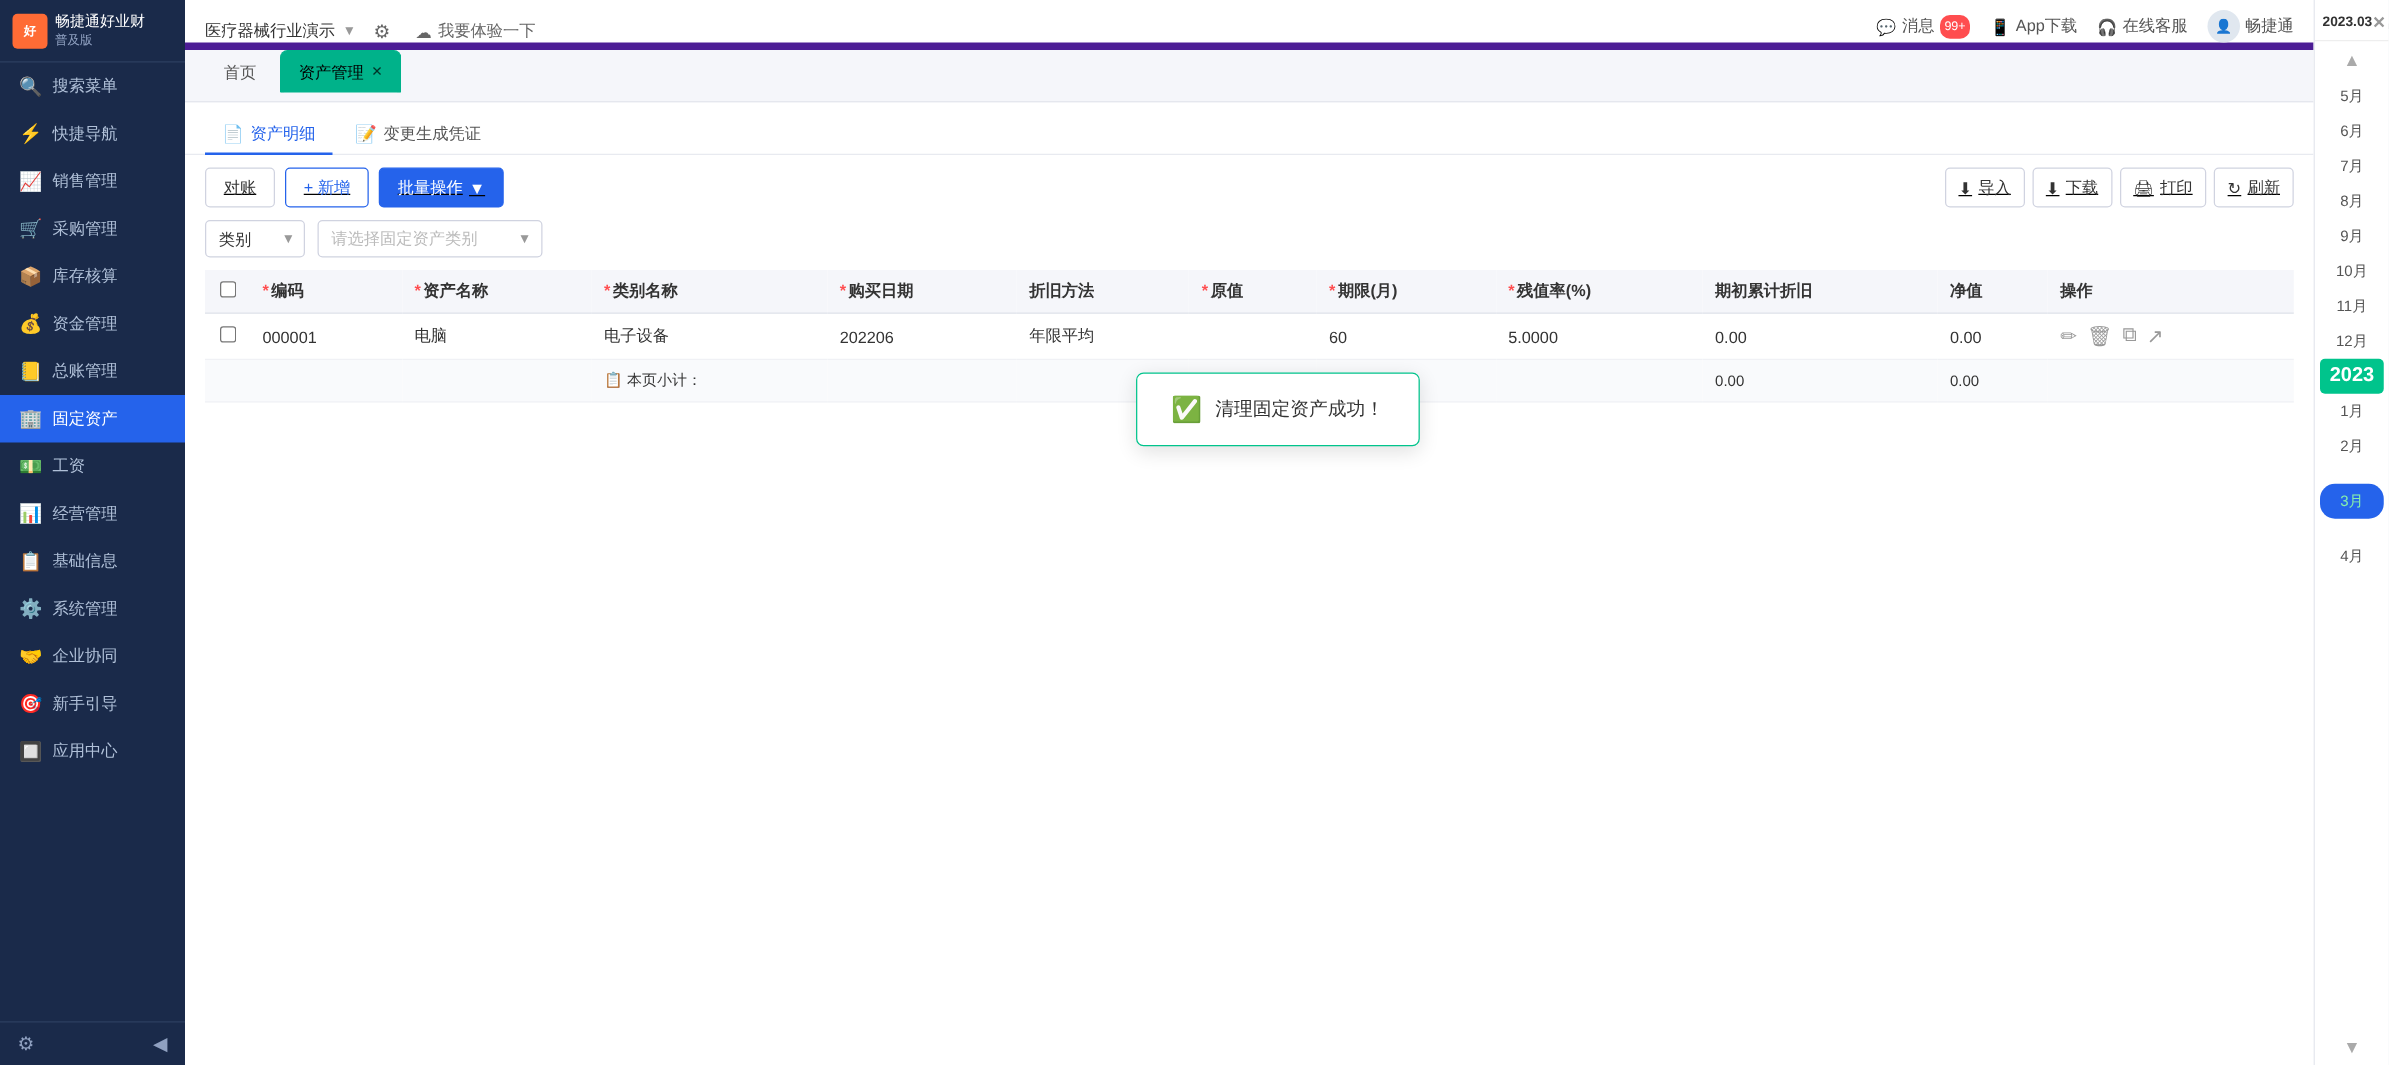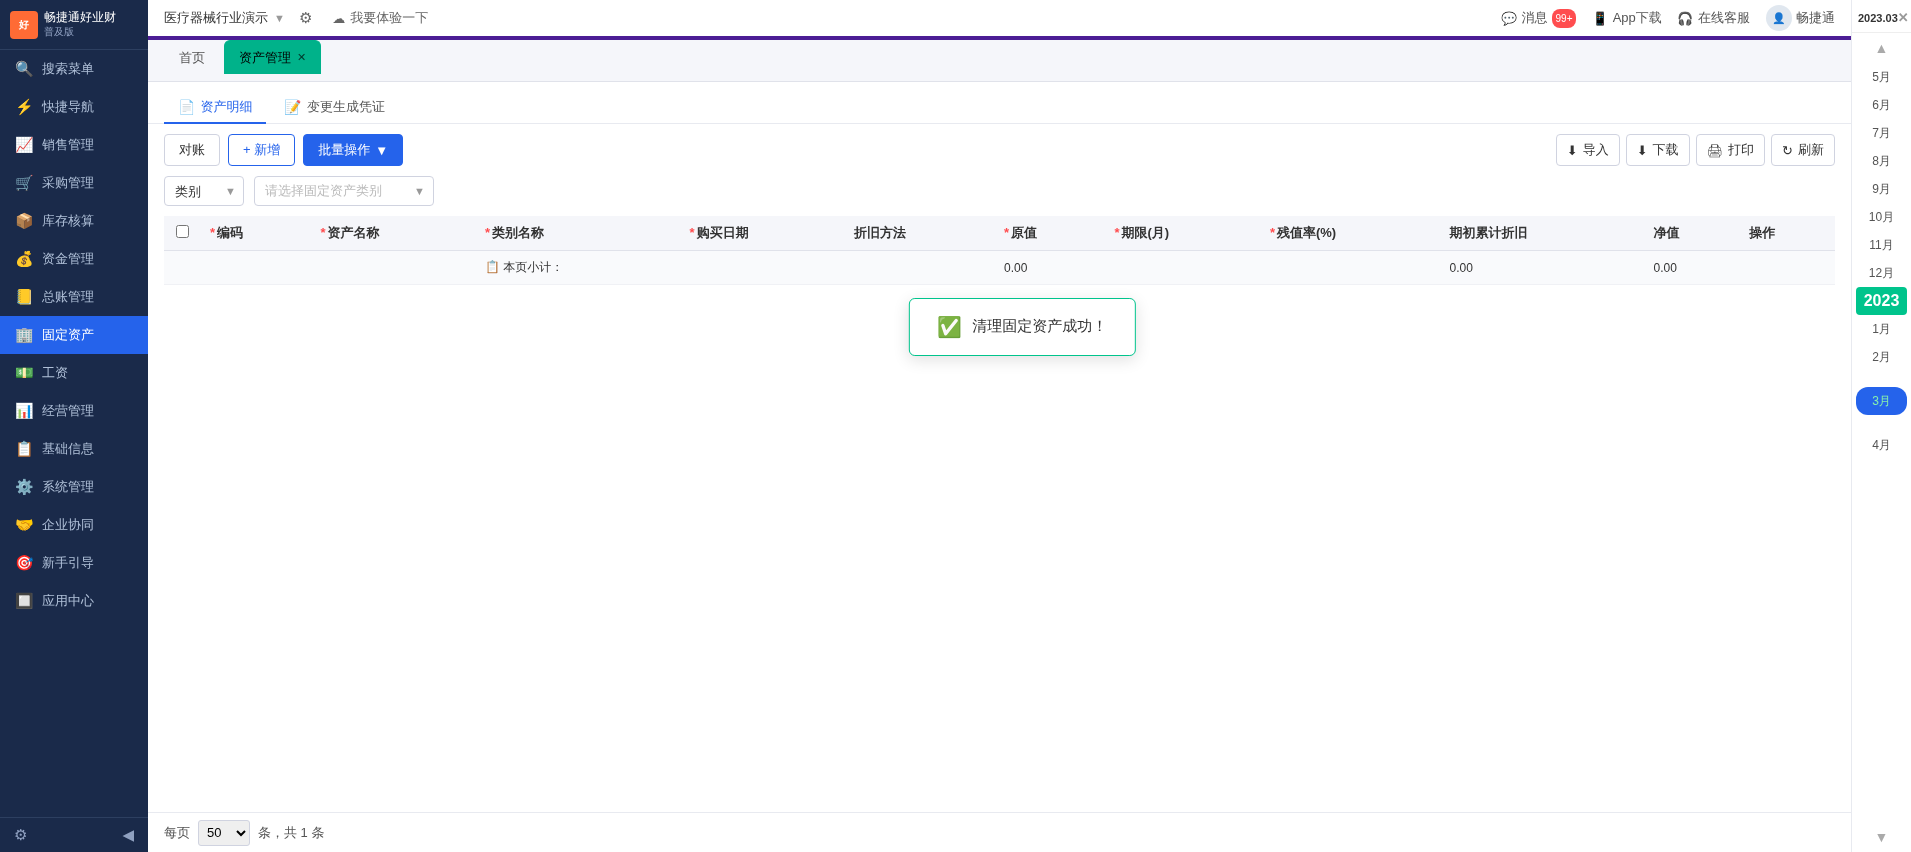--- a/index.html
+++ b/index.html
@@ -59,23 +59,23 @@
       flex-direction: column;
       height: 100%;
       overflow: hidden;
     }
 
     
     .topbar {
       height: 40px;
       background: #fff;
       display: flex;
-      align-items: center;
+      align-items: flex-end;
       padding: 0 16px;
-      border-bottom: 4px solid #4c1d95;
+      border-bottom: 6px solid #4c1d95;
       gap: 10px;
       flex-shrink: 0;
     }
     .topbar-company {
       display: flex; align-items: center; gap: 6px;
       color: #333; font-size: 13px; cursor: pointer;
     }
     .topbar-company-arrow { color: #999; font-size: 11px; }
     .topbar-gear { color: #666; cursor: pointer; font-size: 15px; margin-left: 4px; }
     .topbar-try {
@@ -128,21 +128,21 @@
     .subtab {
       display: flex; align-items: center; gap: 5px;
       padding: 6px 14px; cursor: pointer; font-size: 13px; color: #555;
       border-bottom: 2px solid transparent; margin-bottom: -1px;
     }
     .subtab.active { color: #2563eb; border-bottom: 2px solid #2563eb; }
     .subtab-icon { font-size: 14px; }
 
     
     .toolbar {
-      display: flex; align-items: center; padding: 10px 16px; gap: 8px; flex-shrink: 0;
+      display: flex; align-items: center; padding: 10px 16px; gap: 8px; flex-shrink: 0; text-decoration: underline;
     }
     .toolbar-right { margin-left: auto; display: flex; gap: 6px; align-items: center; }
     .btn {
       height: 32px; padding: 0 14px; border-radius: 4px; border: 1px solid #d0d3e0;
       background: #fff; color: #333; font-size: 13px; cursor: pointer; display: flex; align-items: center; gap: 5px;
     }
     .btn-duezhang { background: #fff; color: #333; border: 1px solid #d0d3e0; }
     .btn-new { background: #fff; color: #2563eb; border: 1px solid #2563eb; }
     .btn-batch { background: #2563eb; color: #fff; border-color: #2563eb; }
     .btn-icon-only { padding: 0 10px; }
@@ -451,20 +451,43 @@
             <th><span>折旧方法</span></th>
             <th><span class="required-star">*</span><span>原值</span></th>
             <th><span class="required-star">*</span><span>期限(月)</span></th>
             <th><span class="required-star">*</span><span>残值率(%)</span></th>
             <th><span>期初累计折旧</span></th>
             <th><span>净值</span></th>
             <th><span>操作</span></th>
           </tr>
         </thead>
         <tbody>
+          <tr>
+            <td class="checkbox-cell">
+              <input type="checkbox" style="">
+            </td>
+            <td>000001</td>
+            <td>电脑</td>
+            <td>电子设备</td>
+            <td>202206</td>
+            <td>年限平均</td>
+            <td></td>
+            <td>60</td>
+            <td>5.0000</td>
+            <td>0.00</td>
+            <td>0.00</td>
+            <td>
+              <div class="action-icons">
+                <span class="action-icon">✏</span>
+                <span class="action-icon">🗑</span>
+                <span class="action-icon">⧉</span>
+                <span class="action-icon">↗</span>
+              </div>
+            </td>
+          </tr>
           <tr class="subtotal-row">
             <td></td>
             <td></td>
             <td></td>
             <td>
               <span style="font-size:12px;color:#666;">📋</span>
               <span>本页小计：</span>
             </td>
             <td></td>
             <td></td>
@@ -479,25 +502,20 @@
       </table>
     </div>
 
     <div class="toast-overlay">
       <div class="toast" style="position:absolute; top: 28%; left: 50%; transform: translateX(-40%);">
         <span class="toast-icon">✅</span>
         <span>清理固定资产成功！</span>
       </div>
     </div>
 
-    <div class="pagination">
-      <span>每页</span>
-      <select class="page-size-select"><option value="10">10</option><option value="20">20</option><option value="50" selected="">50</option><option value="100">100</option></select>
-      <span>条，共 1 条</span>
-    </div>
   </div>
 </div>
 
 <div class="right-sidebar">
   <div class="right-sidebar-header">
     <span style="font-size:11px;color:#333;font-weight:bold;">2023.03</span>
     <div class="right-sidebar-controls">
       <span class="rs-ctrl">✕</span>
       <span class="rs-ctrl">⤢</span>
     </div>

